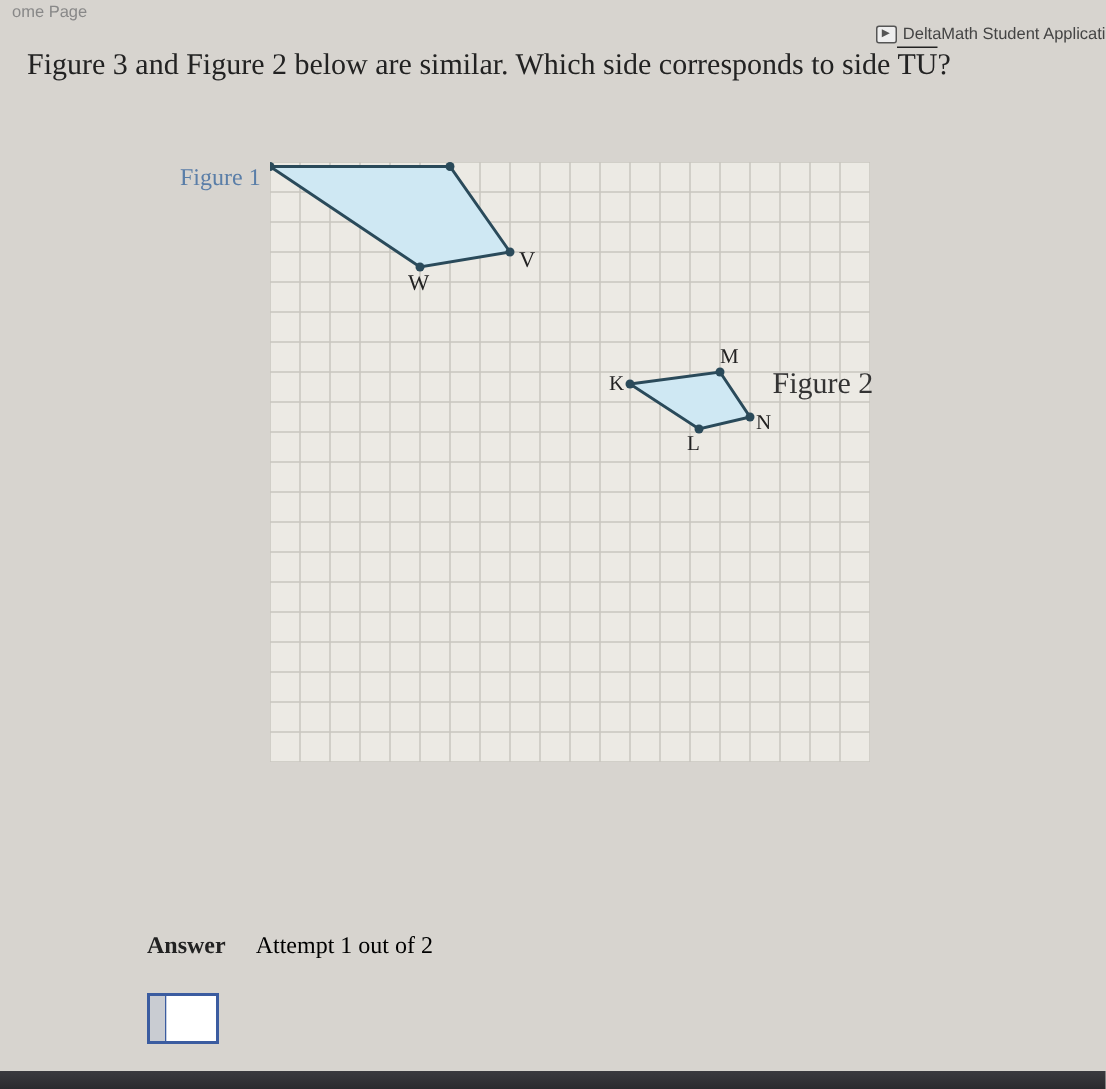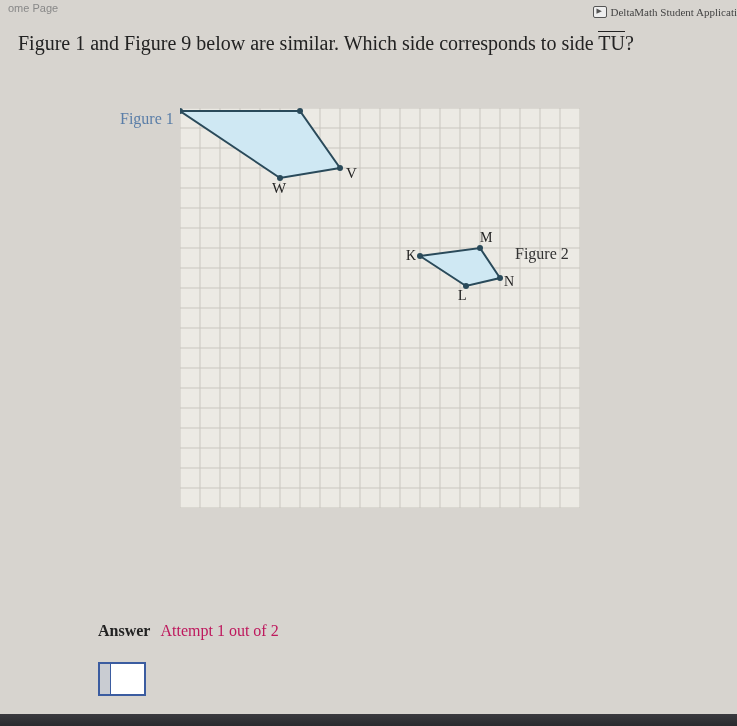--- a/index.html
+++ b/index.html
@@ -14,25 +14,25 @@
   .top-breadcrumb {
     position: absolute;
     top: 2px;
     left: 8px;
     font-size: 11px;
     color: #888;
     font-family: Liberation Sans, sans-serif;
   }
   .top-right-tag {
     position: absolute;
-    top: 6px;
+    top: 17px;
     right: 0px;
     font-size: 11px;
     color: #444;
-    font-family: Liberation Serif, serif;
+    font-family: Liberation Sans, sans-serif;
     display: flex;
     align-items: center;
     gap: 4px;
   }
   .top-right-tag .iconbox {
     display: inline-block;
     width: 14px;
     height: 12px;
     border: 1px solid #555;
     border-radius: 2px;
@@ -76,32 +76,32 @@
     left: 180px;
     width: 400px;
     height: 400px;
   }
   svg.grid { display:block; }
   .fig2-label {
     position: absolute;
     top: 245px;
     left: 515px;
     color: #333;
-    font-size: 16px;
+    font-size: 20px;
   }
   .answer-row {
     position: absolute;
     top: 622px;
     left: 98px;
     font-size: 16px;
     color: #222;
   }
   .answer-row .attempt {
-    color: #be185d;
-    margin-left: 6px;
+    color: #000000;
+    margin-left: 16px;
   }
   .answer-input-wrap {
     position: absolute;
     top: 662px;
     left: 98px;
     width: 48px;
     height: 34px;
     background: #fff;
     border: 2px solid #3b5ca0;
     display: flex;
@@ -135,21 +135,21 @@
 <body>
 
 <div class="top-breadcrumb">ome Page</div>
 
 <div class="top-right-tag">
   <span class="iconbox"></span>
   <span>DeltaMath Student Applicati</span>
 </div>
 
 <div class="question">
-  <span>Figure 1 and Figure 9 below are similar. Which side corresponds to side </span><span class="overline">TU</span><span>?</span>
+  <span>Figure 3 and Figure 2 below are similar. Which side corresponds to side </span><span class="overline">TU</span><span>?</span>
 </div>
 
 <div class="fig-label fig1-label">Figure 1</div>
 
 <div class="grid-container">
   <svg class="grid" width="400" height="400" viewBox="0 0 400 400">
     <rect x="0" y="0" width="400" height="400" fill="#eceae4"></rect>
     <g stroke="#c9c6bf" stroke-width="1">
       <line x1="0" y1="0" x2="400" y2="0"></line>
         <line x1="0" y1="20" x2="400" y2="20"></line>

